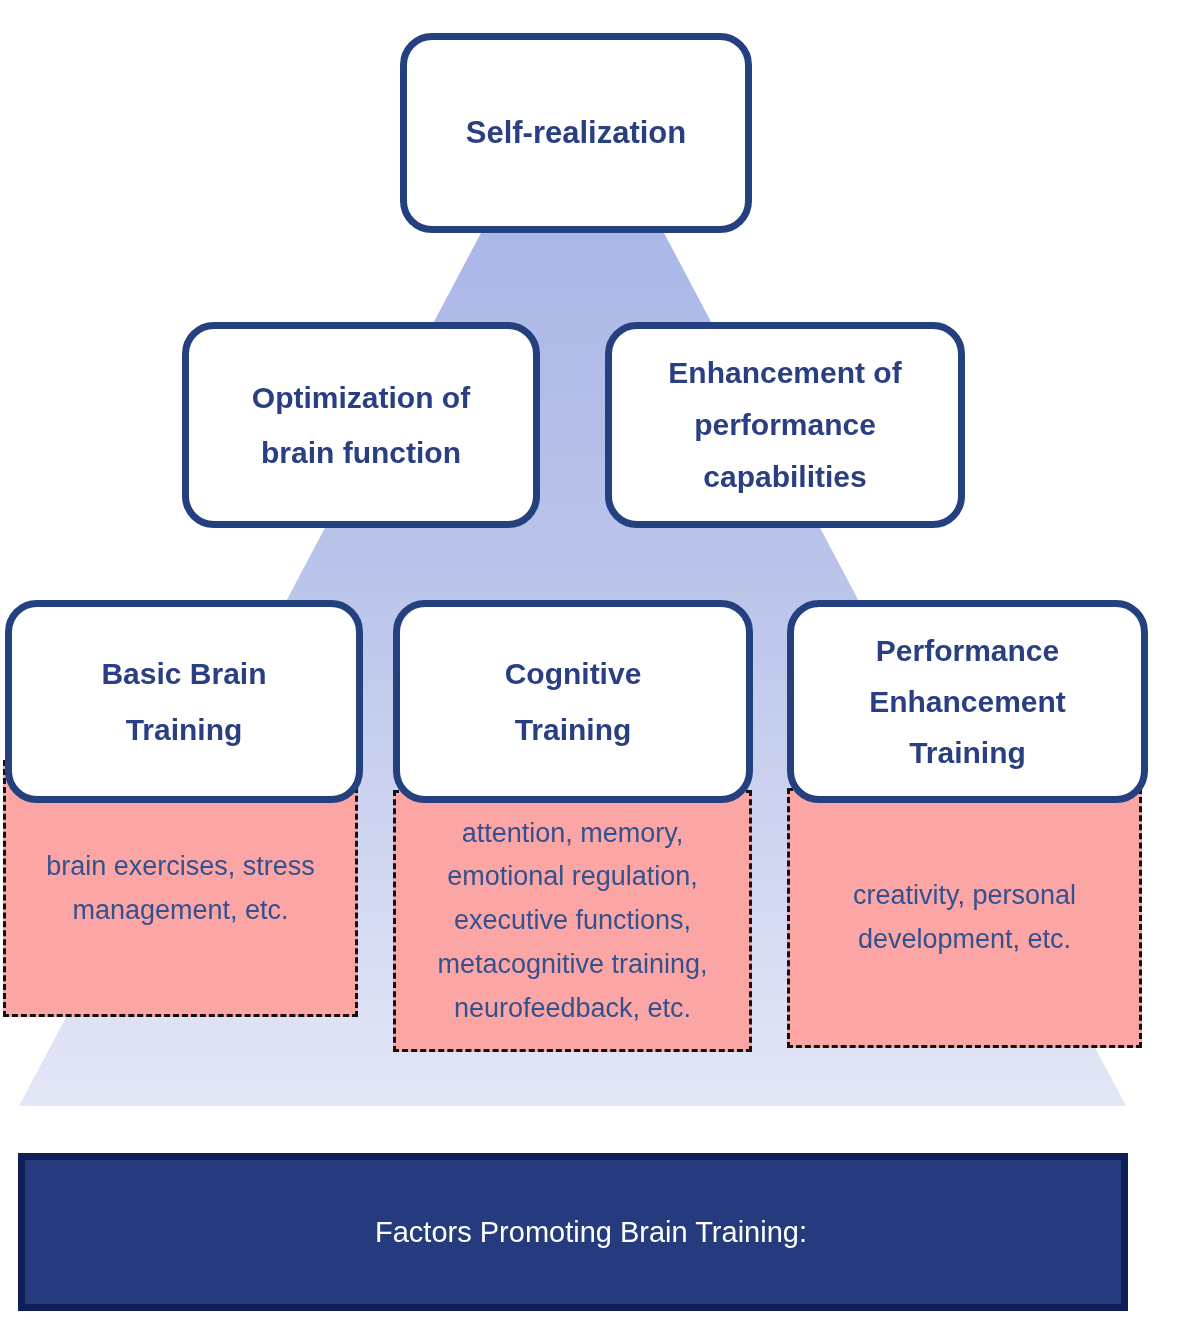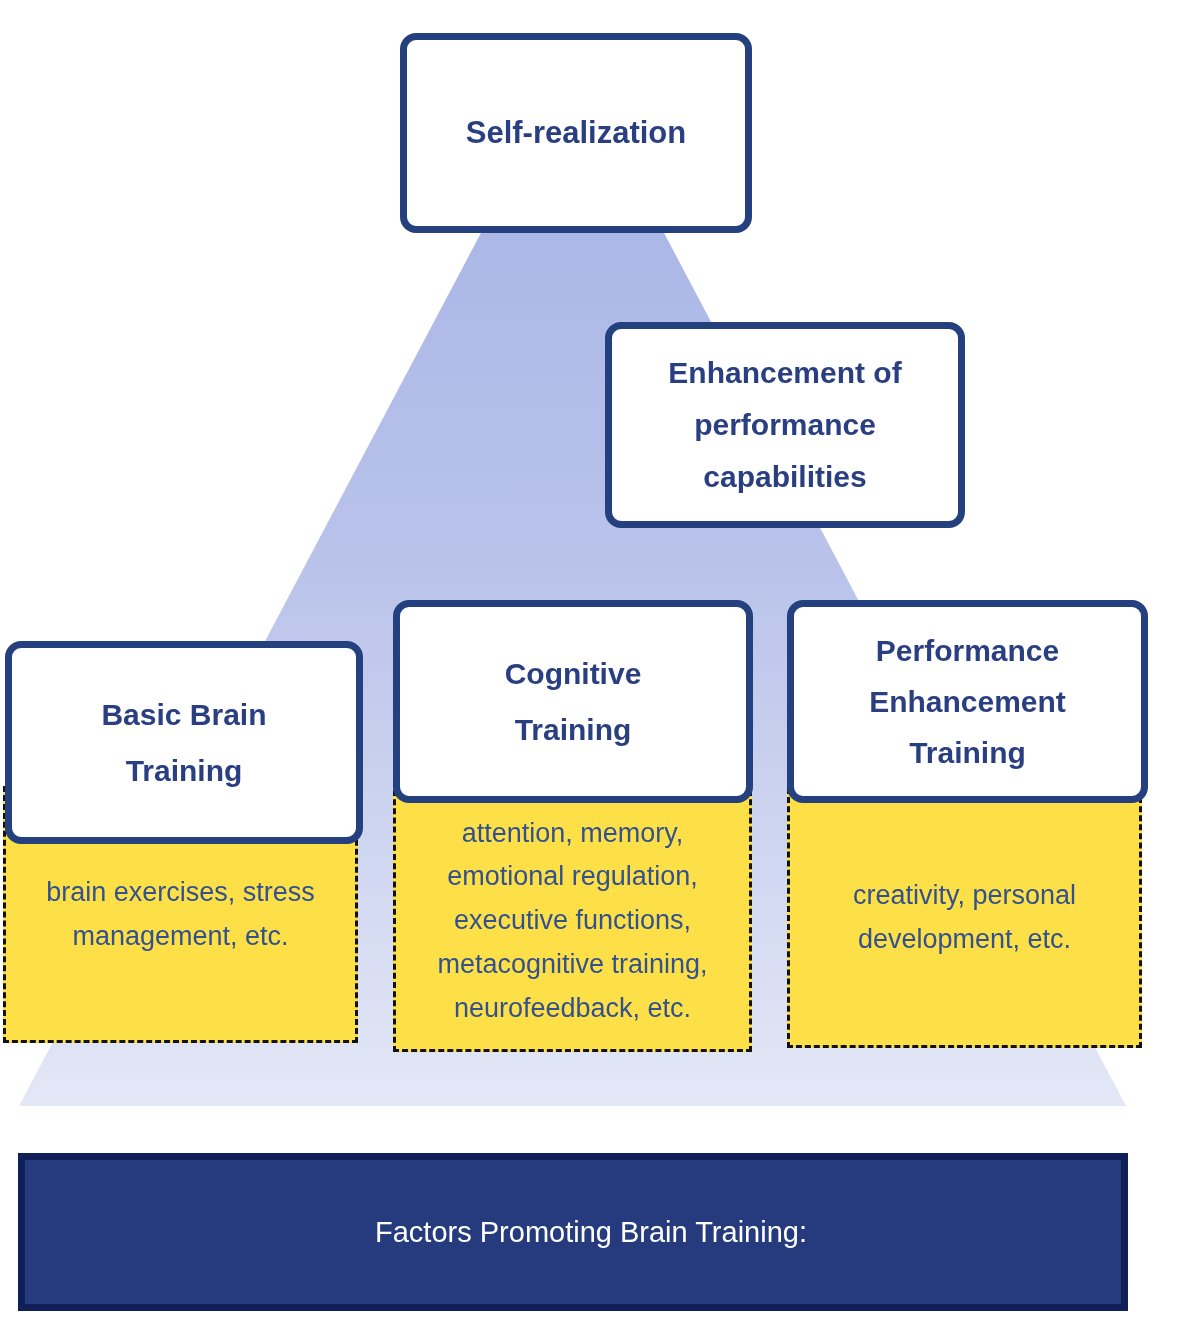--- a/index.html
+++ b/index.html
@@ -21,55 +21,55 @@
     background: linear-gradient(180deg, #a4b1e5 0%, #b9c3ea 48%, #e3e7f6 100%);
     z-index: 1;
   }
 
   
   .node {
     position: absolute;
     box-sizing: border-box;
     background: #ffffff;
     border: 7px solid #24407e;
-    border-radius: 16px;
+    border-radius: 32px;
     display: flex;
     align-items: center;
     justify-content: center;
     text-align: center;
     font-weight: bold;
     font-size: 30px;
     line-height: 1.85;
     color: #2a3f82;
     z-index: 3;
   }
   #node-top        { left: 400px; top: 33px;  width: 352px; height: 200px; font-size: 31px; padding: 0 10px; }
   #node-mid-left   { left: 182px; top: 322px; width: 358px; height: 206px; padding: 0 36px; }
   #node-mid-right  { left: 605px; top: 322px; width: 360px; height: 206px; padding: 0 36px; line-height: 1.74; justify-content: center; }
-  #node-base-left  { left: 5px;   top: 600px; width: 358px; height: 203px; padding: 0 44px; margin-top: 41px; }
+  #node-base-left  { left: 5px;   top: 600px; width: 358px; height: 203px; padding: 0 44px; }
   #node-base-mid   { left: 393px; top: 600px; width: 360px; height: 203px; padding: 0 66px; }
   #node-base-right { left: 787px; top: 600px; width: 361px; height: 203px; padding: 12px 40px; line-height: 1.7; }
 
   
   .dashed {
     position: absolute;
     box-sizing: border-box;
-    background: #fde047;
+    background: #fca5a5;
     border: 3px dashed #121212;
     display: flex;
     align-items: center;
     justify-content: center;
     text-align: center;
     font-size: 27px;
     line-height: 1.62;
     color: #33518e;
     padding: 0 14px;
     z-index: 2;
   }
-  #dash-left  { left: 3px;   top: 786px; width: 355px; height: 257px; }
+  #dash-left  { left: 3px;   top: 760px; width: 355px; height: 257px; }
   #dash-mid   { left: 393px; top: 790px; width: 359px; height: 262px; padding: 0 8px; }
   #dash-right { left: 787px; top: 788px; width: 355px; height: 260px; }
 
   
   #footer-bar {
     position: absolute;
     left: 18px; top: 1153px;
     width: 1110px; height: 158px;
     box-sizing: border-box;
     background: #253b7d;
@@ -90,20 +90,23 @@
 <body>
 
 <div class="canvas">
 
   <div id="triangle"></div>
 
   <div class="node" id="node-top">
     <span>Self-realization</span>
   </div>
 
+  <div class="node" id="node-mid-left">
+    <span>Optimization of brain function</span>
+  </div>
 
   <div class="node" id="node-mid-right">
     <span>Enhancement of performance capabilities</span>
   </div>
 
   <div class="node" id="node-base-left">
     <span>Basic Brain Training</span>
   </div>
 
   <div class="node" id="node-base-mid">

